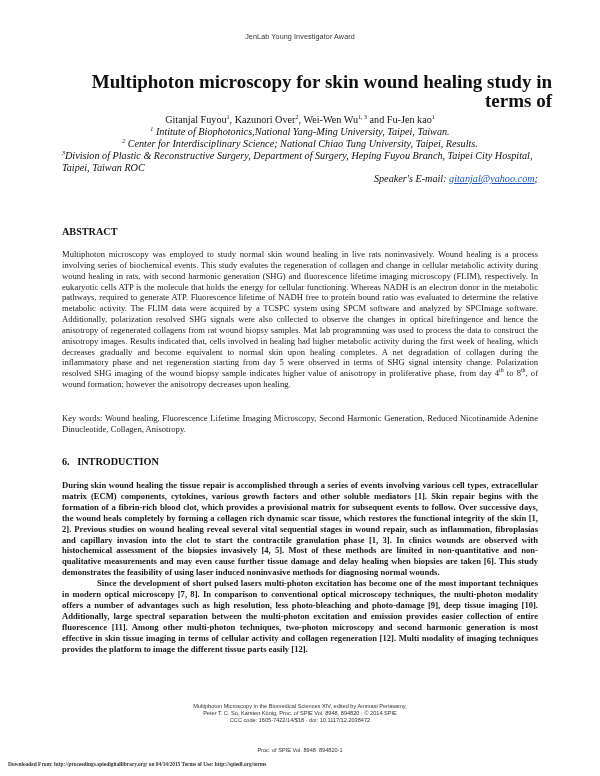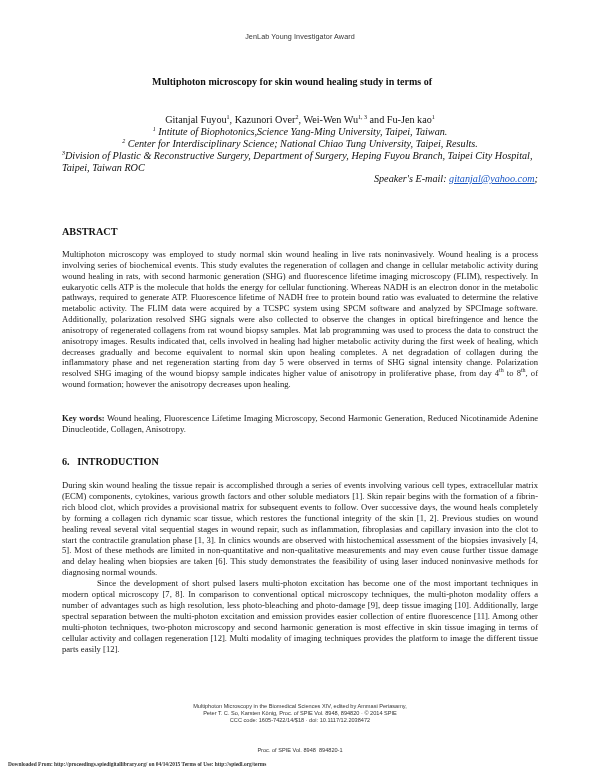--- a/index.html
+++ b/index.html
@@ -5,22 +5,22 @@
     * { margin: 0; padding: 0; box-sizing: border-box; }
     html, body { width: 600px; height: 776px; background: #ffffff; overflow: hidden; }
     body { position: relative; font-family: "Liberation Serif", "DejaVu Serif", serif; color: #111; }
 
     .header-award {
       position: absolute; top: 32px; left: 0; width: 600px;
       text-align: center; font-family: "Liberation Sans", "DejaVu Sans", sans-serif;
       font-size: 7.2px; color: #333; letter-spacing: 0.1px;
     }
     .title {
-      position: absolute; top: 72px; left: 52px; width: 480px;
-      text-align: center; font-weight: bold; font-size: 10px; line-height: 19px; color: #111;
+      position: absolute; top: 72px; left: 72px; width: 480px;
+      text-align: right; font-weight: bold; font-size: 19px; line-height: 19px; color: #111;
     }
     .authors {
       position: absolute; top: 114px; left: 62px; width: 476px;
       text-align: center; font-size: 10.2px; line-height: 11.5px;
     }
     .affil {
       position: absolute; left: 62px; width: 476px;
       font-style: italic; font-size: 10.2px; line-height: 11.5px;
     }
     .affil.center { text-align: center; }
@@ -37,22 +37,22 @@
     }
     .abstract-head { top: 226px; }
     .intro-head { top: 456px; }
 
     .body-text {
       position: absolute; left: 62px; width: 476px;
       font-size: 8.6px; line-height: 10.85px; text-align: justify; color: #1a1a1a;
     }
     .abstract-body { top: 249px; }
     .keywords { top: 413px; }
-    .keywords .kw-label { font-weight: bold; }
-    .intro-body { top: 480px; line-height: 10.9px; }
+    .keywords .kw-label { font-weight: normal; }
+    .intro-body { top: 480px; line-height: 10.9px; font-weight: bold; }
     .intro-body p { margin: 0; }
     .intro-body p.indent { text-indent: 35px; }
 
     .footer-citation {
       position: absolute; top: 703px; left: 100px; width: 400px;
       text-align: center; font-family: "Liberation Sans", "DejaVu Sans", sans-serif;
       font-size: 5.6px; line-height: 7px; color: #333;
     }
     .page-number {
       position: absolute; top: 747px; left: 0; width: 600px; text-align: center;
@@ -68,21 +68,21 @@
 <body>
 
 <div class="header-award">JenLab Young Investigator Award</div>
 
 <div class="title">
   <div>Multiphoton microscopy for skin wound healing study in terms of</div>
 </div>
 
 <div class="authors"><span>Gitanjal Fuyou</span><sup>1</sup><span>, Kazunori Over</span><sup>2</sup><span>, Wei-Wen Wu</span><sup>1, 3</sup><span> and Fu-Jen kao</span><sup>1</sup></div>
 
-<div class="affil center affil1"><sup>1</sup><span> Intitute of Biophotonics,Science Yang-Ming University, Taipei, Taiwan.</span></div>
+<div class="affil center affil1"><sup>1</sup><span> Intitute of Biophotonics,National Yang-Ming University, Taipei, Taiwan.</span></div>
 
 <div class="affil center affil2"><sup>2</sup><span> Center for Interdisciplinary Science; National Chiao Tung University, Taipei, Results.</span></div>
 
 <div class="affil affil3"><sup>3</sup><span>Division of Plastic &amp; Reconstructive Surgery, Department of Surgery, Heping Fuyou Branch, Taipei City Hospital, Taipei, Taiwan ROC</span></div>
 
 <div class="affil speaker"><span>Speaker's E-mail: </span><a class="email">gitanjal@yahoo.com</a><span>;</span></div>
 
 <div class="section-head abstract-head">ABSTRACT</div>
 
 <div class="body-text abstract-body"><span>Multiphoton microscopy was employed to study normal skin wound healing in live rats noninvasively. Wound healing is a process involving series of biochemical events. This study evalutes the regeneration of collagen and change in cellular metabolic activity during wound healing in rats, with second harmonic generation (SHG) and fluorescence lifetime imaging microscopy (FLIM), respectively. In eukaryotic cells ATP is the molecule that holds the energy for cellular functioning. Whereas NADH is an electron donor in the metabolic pathways, required to generate ATP. Fluorescence lifetime of NADH free to protein bound ratio was evaluated to determine the relative metabolic activity. The FLIM data were acquired by a TCSPC system using SPCM software and analyzed by SPCImage software. Additionally, polarization resolved SHG signals were also collected to observe the changes in optical birefringence and hence the anisotropy of regenerated collagens from rat wound biopsy samples. Mat lab programming was used to process the data to construct the anisotropy images. Results indicated that, cells involved in healing had higher metabolic activity during the first week of healing, which decreases gradually and become equivalent to normal skin upon healing completes. A net degradation of collagen during the inflammatory phase and net regeneration starting from day 5 were observed in terms of SHG signal intensity change. Polarization resolved SHG imaging of the wound biopsy sample indicates higher value of anisotropy in proliferative phase, from day 4</span><sup>th</sup><span> to 8</span><sup>th</sup><span>, of wound formation; however the anisotropy decreases upon healing.</span></div>

